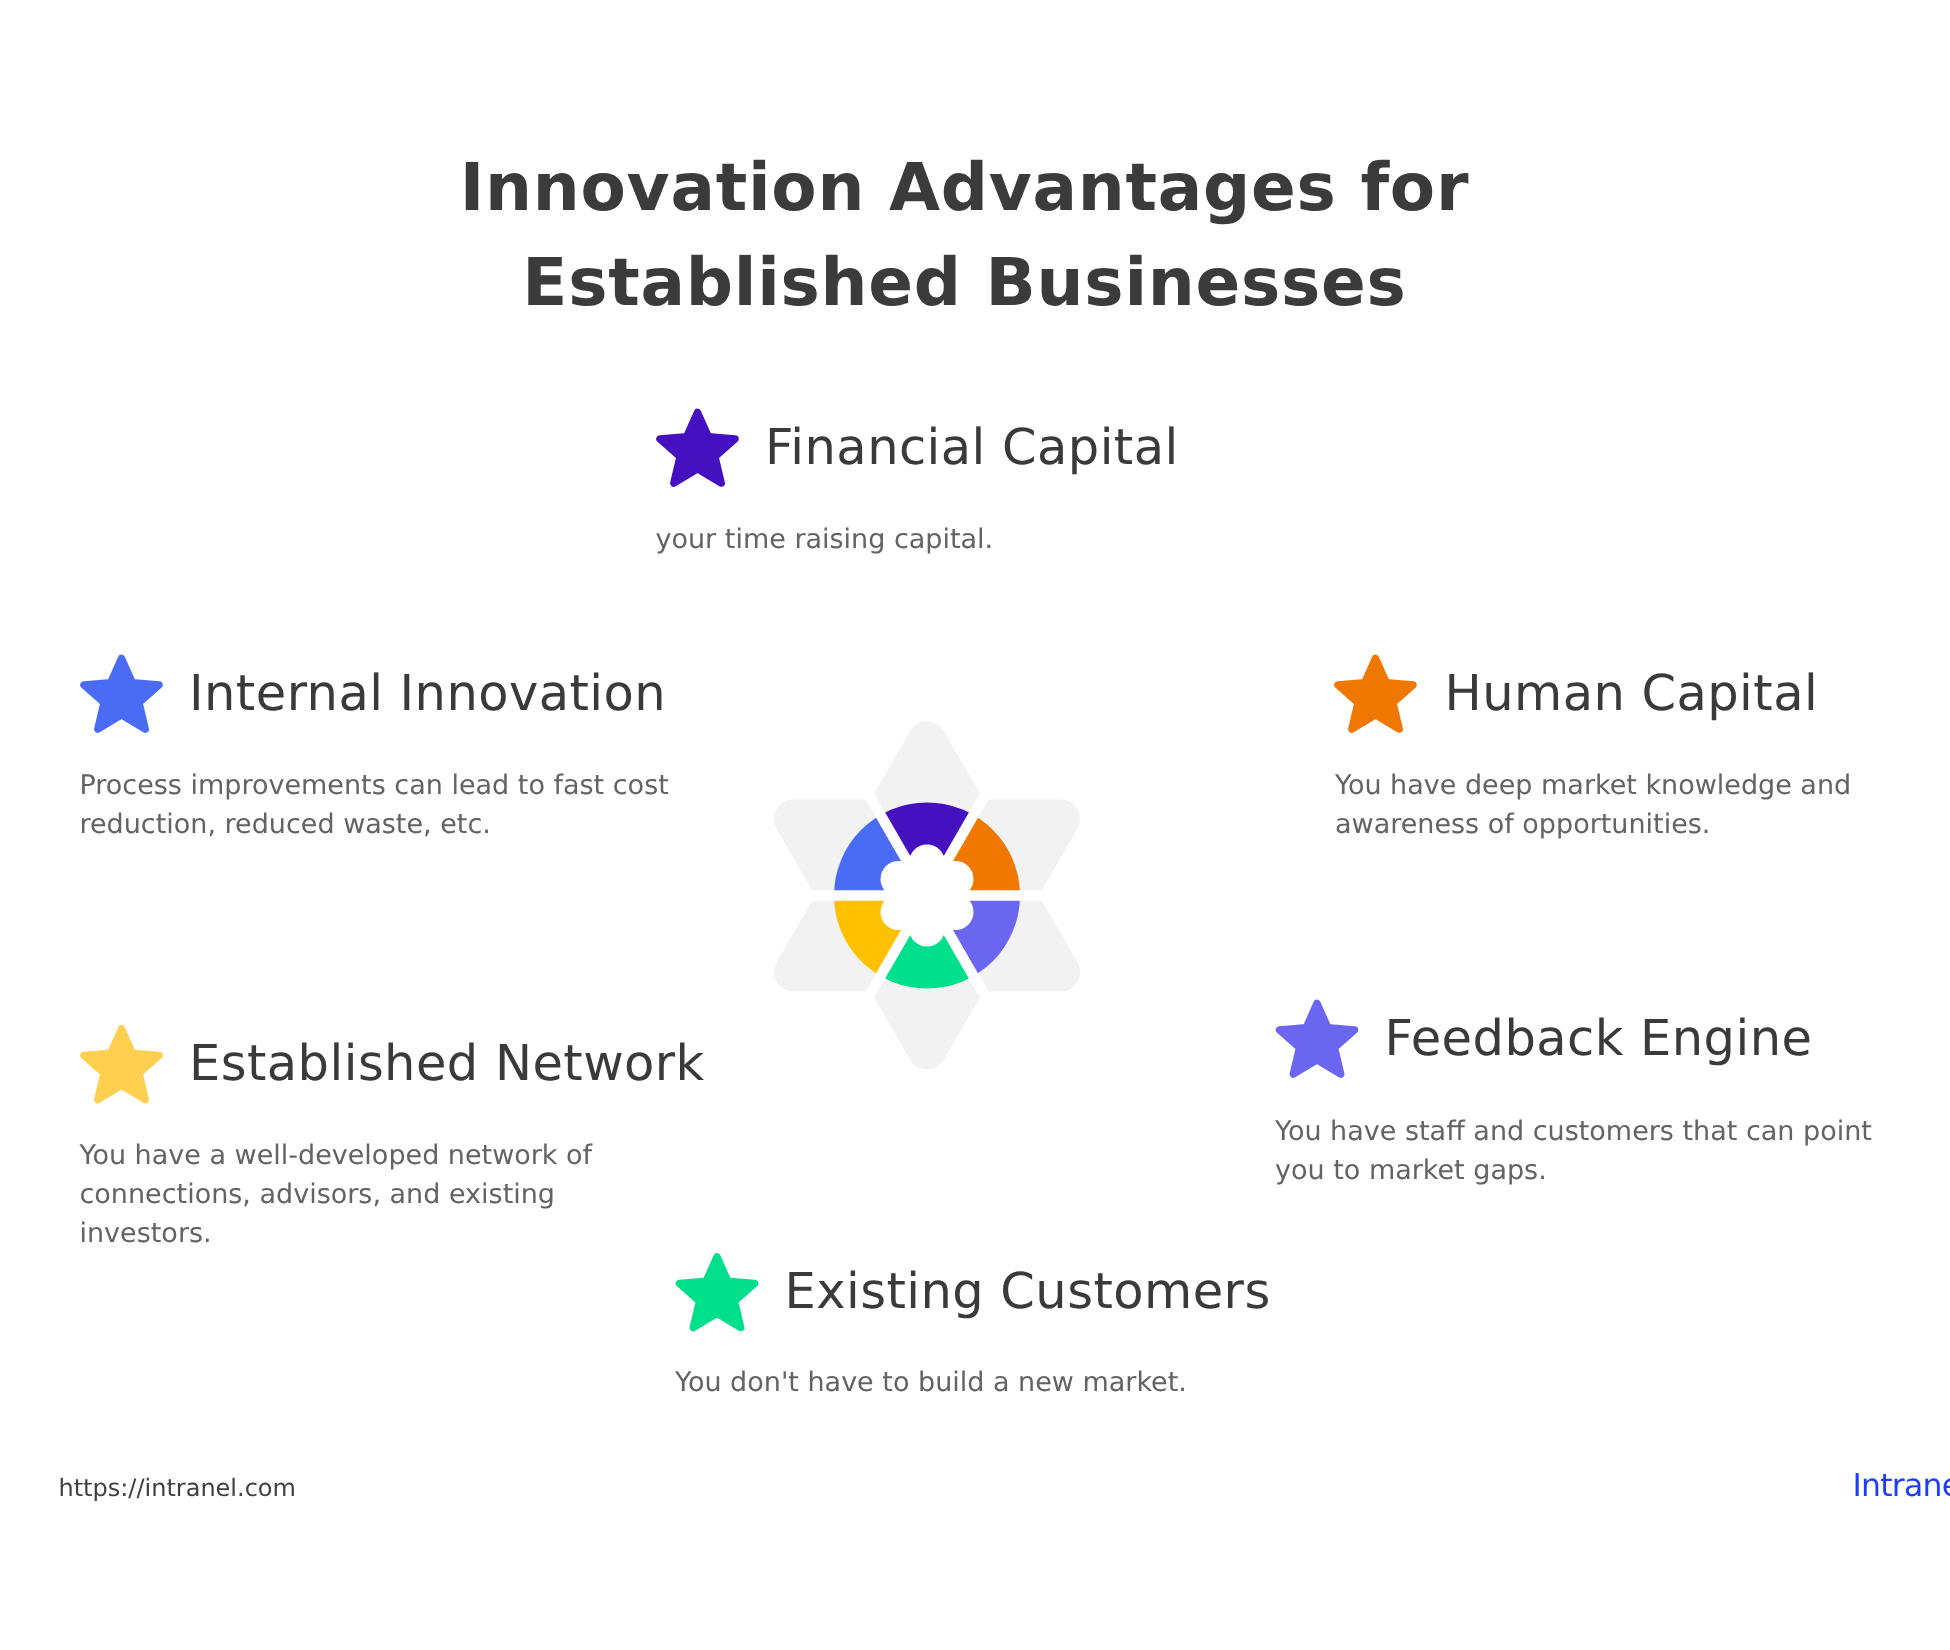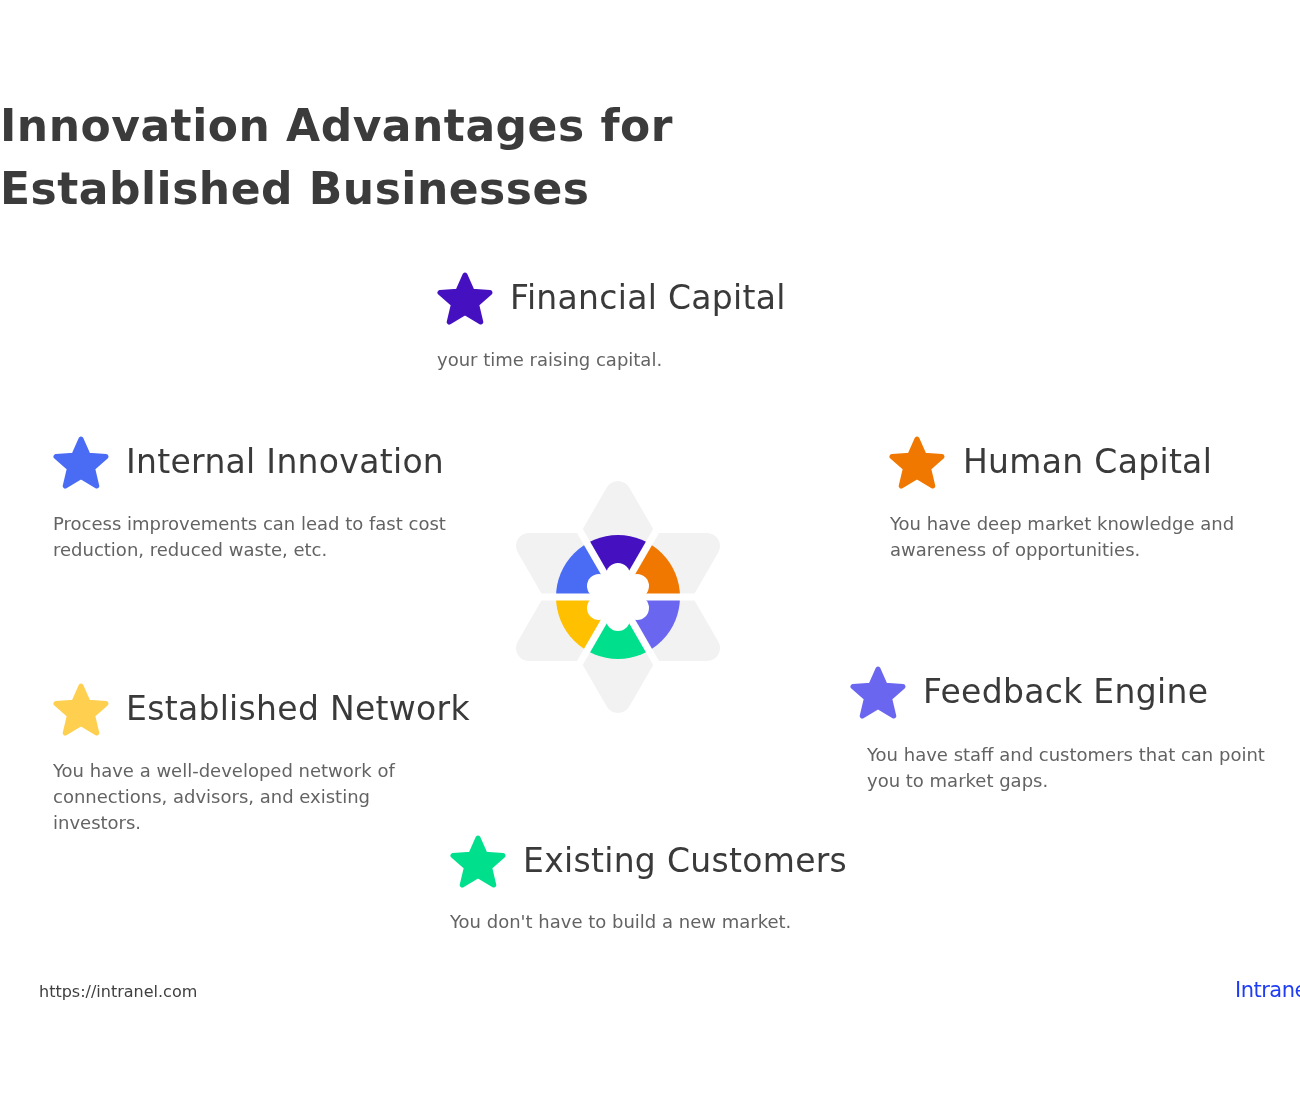--- a/index.html
+++ b/index.html
@@ -1,21 +1,21 @@
 <!DOCTYPE html>
 <html><head>
 <meta charset="utf-8">
 <style>
   html, body { margin: 0; padding: 0; }
   body {
     width: 1300px; height: 1100px; background: #ffffff; position: relative; overflow: hidden;
     font-family: "Liberation Sans", sans-serif; color: #3a3a3a;
   }
   .title {
-    position: absolute; left: 0; top: 94px; width: 1286px; 
+    position: absolute; left: 0; top: 94px; width: 1286px; text-align: center;
     font-family: "DejaVu Sans", sans-serif; font-weight: bold; font-size: 44px; line-height: 63px;
     color: #3b3b3b; letter-spacing: 0.5px; margin: 0;
   }
   .item { position: absolute; }
   .item .star { position: absolute; left: 0; top: 0; width: 56px; height: 53px; }
   .item .heading {
     position: absolute; top: 4px; white-space: nowrap;
     font-family: "DejaVu Sans", sans-serif; font-weight: normal; font-size: 33px; line-height: 44px;
     color: #3a3a3a; letter-spacing: 0.3px;
   }
@@ -89,21 +89,21 @@
     <div>connections, advisors, and existing</div>
     <div>investors.</div>
   </div>
 </div>
 
 <div class="item" style="left:850px; top:666px;">
   <svg class="star" viewBox="0 0 56 53">
     <use href="#starPath" fill="#6b66f0" stroke="#6b66f0"></use>
   </svg>
   <div class="heading" style="left:73px;">Feedback Engine</div>
-  <div class="desc" style="top:76px; width:430px;margin-left:17px;">
+  <div class="desc" style="top:76px; width:430px;">
     <div>You have staff and customers that can point</div>
     <div>you to market gaps.</div>
   </div>
 </div>
 
 <div class="item" style="left:450px; top:835px;">
   <svg class="star" viewBox="0 0 56 53">
     <use href="#starPath" fill="#00e08c" stroke="#00e08c"></use>
   </svg>
   <div class="heading" style="left:73px;">Existing Customers</div>

